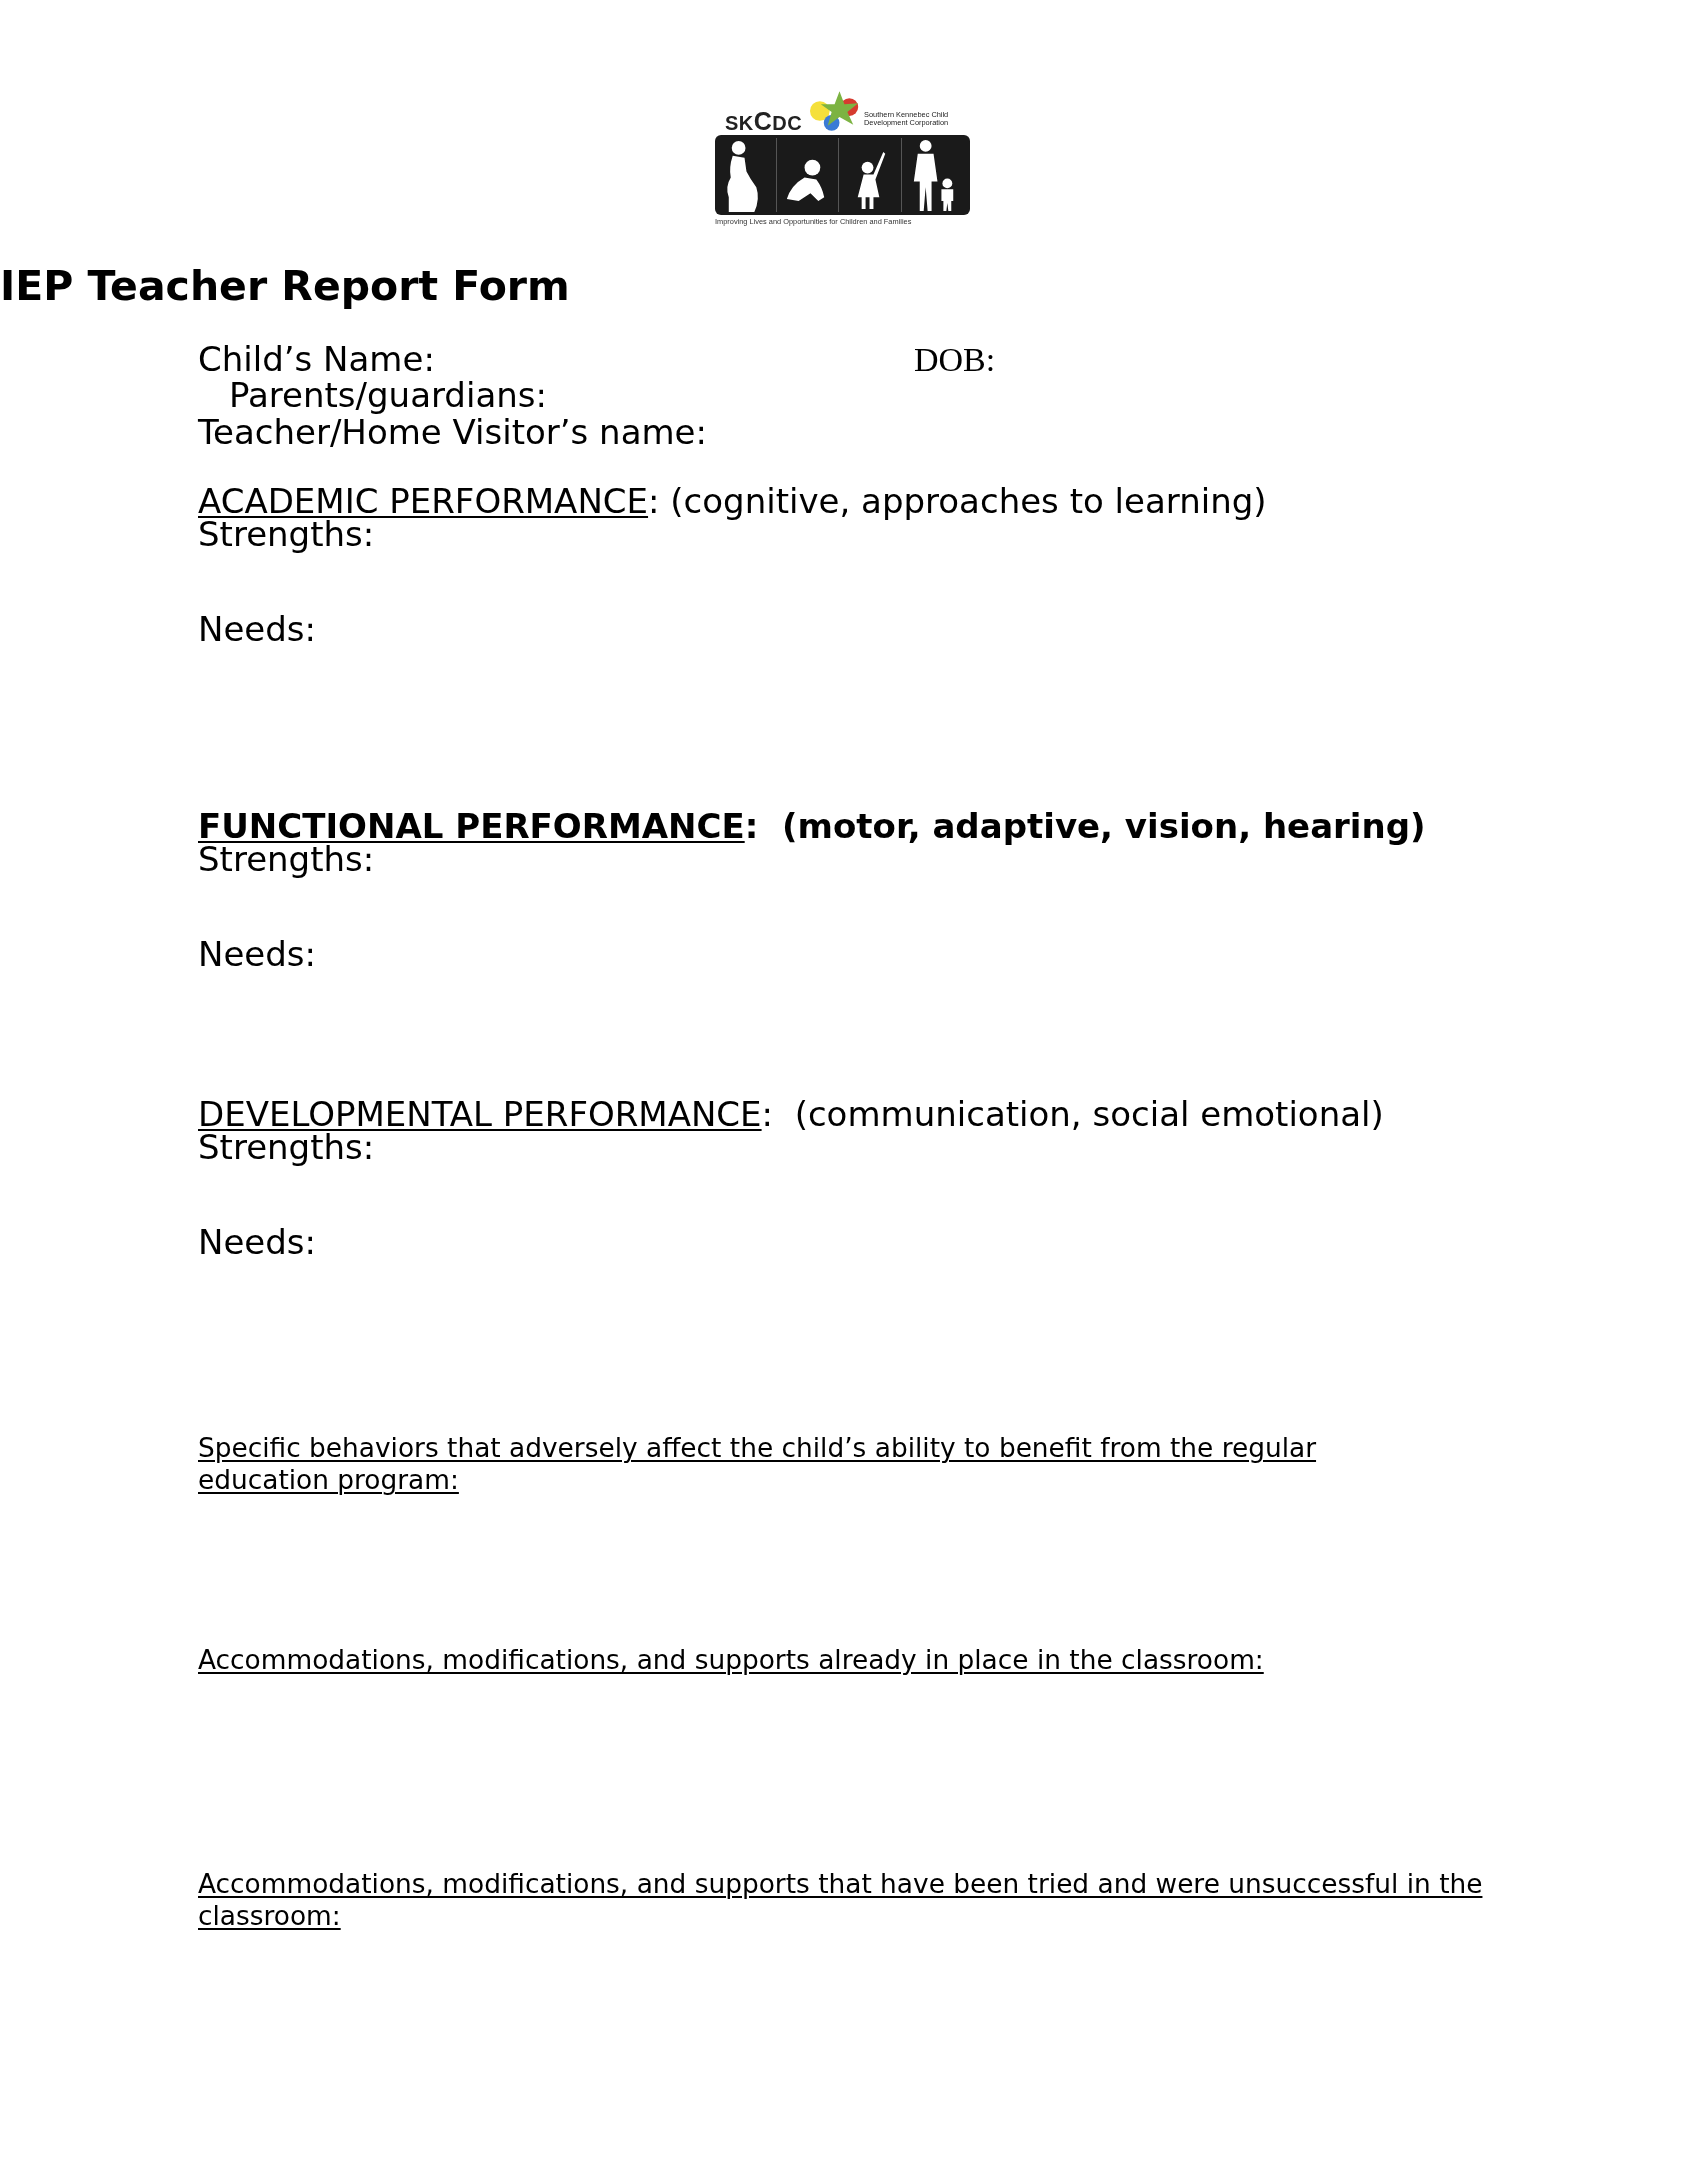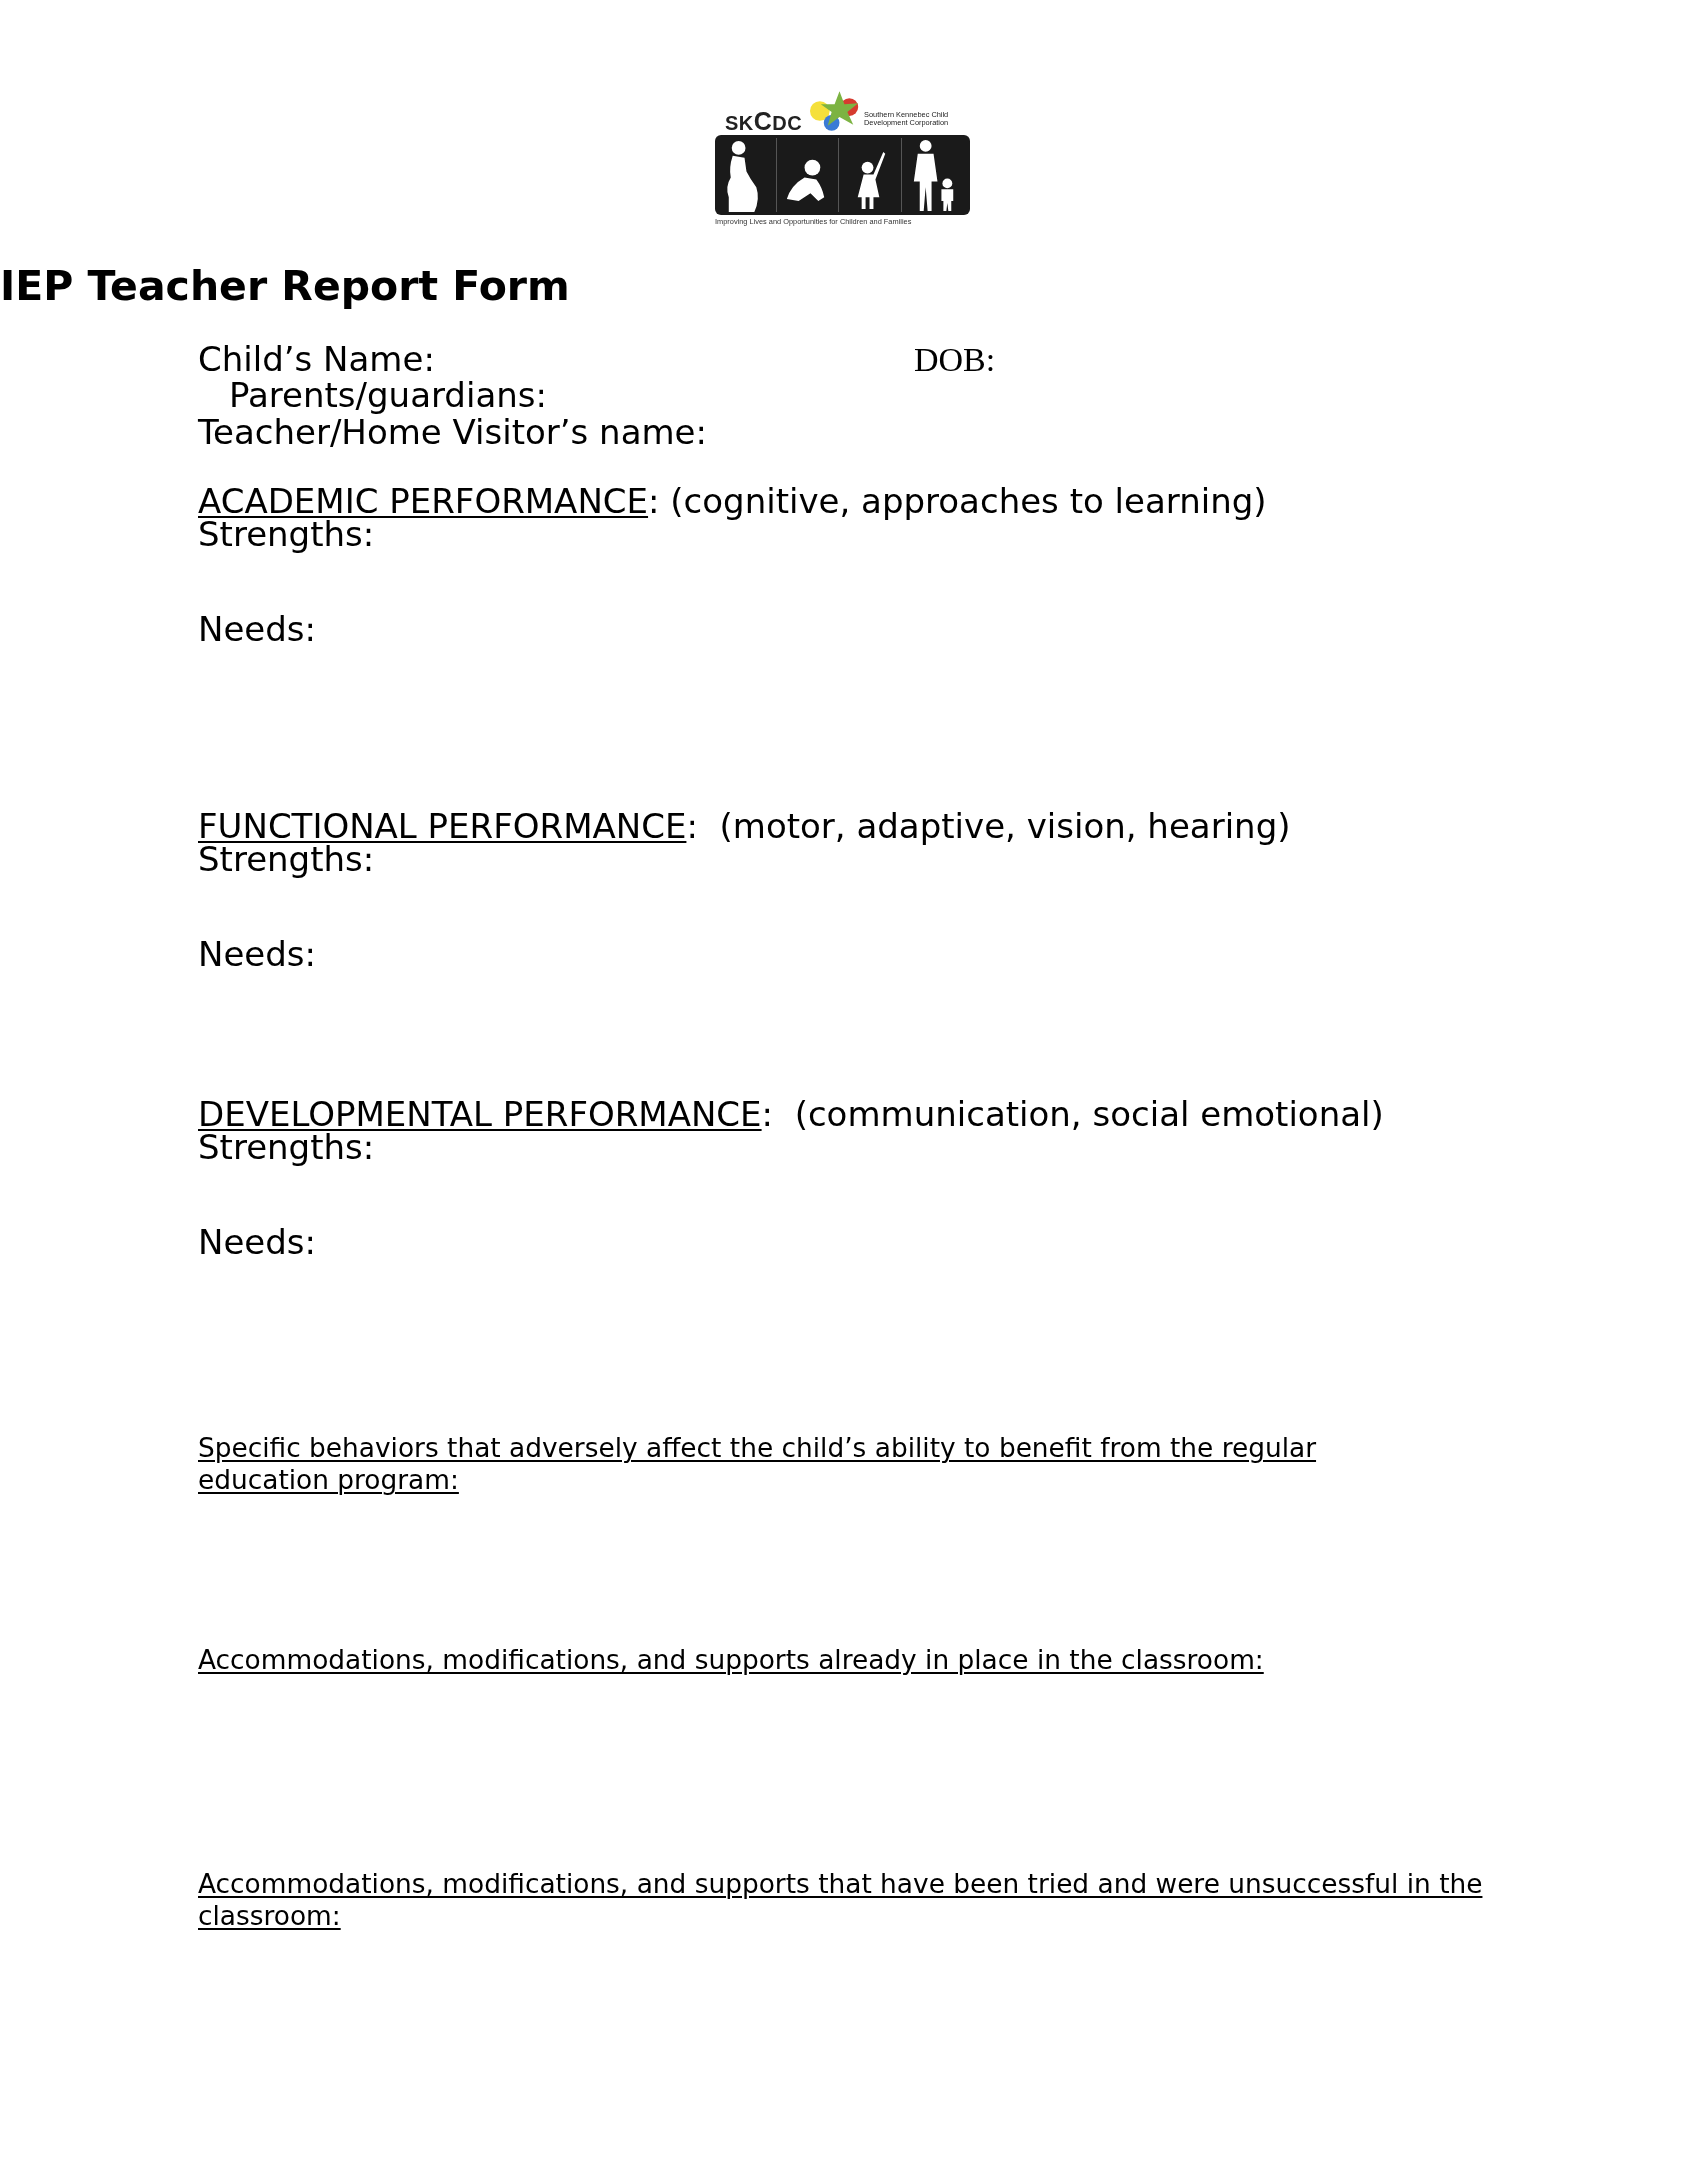--- a/index.html
+++ b/index.html
@@ -152,21 +152,21 @@
 
 <div class="line" style="top:343px;">Child’s Name:</div>
 <div class="line" style="top:343px;left:914px;font-family:Liberation Serif, serif;">DOB:</div>
 <div class="line" style="top:379px;margin-left:31px;">Parents/guardians:</div>
 <div class="line" style="top:416px;">Teacher/Home Visitor’s name:</div>
 
 <div class="line" style="top:485px;"><span class="u">ACADEMIC PERFORMANCE</span><span>: (cognitive, approaches to learning)</span></div>
 <div class="line" style="top:518px;">Strengths:</div>
 <div class="line" style="top:613px;">Needs:</div>
 
-<div class="line" style="top:810px;"><span class="u">FUNCTIONAL PERFORMANCE</span><span style="white-space:pre;">:  (motor, adaptive, vision, hearing)</span></div>
+<div class="line" style="top:810px;font-weight:bold;"><span class="u">FUNCTIONAL PERFORMANCE</span><span style="white-space:pre;">:  (motor, adaptive, vision, hearing)</span></div>
 <div class="line" style="top:843px;">Strengths:</div>
 <div class="line" style="top:938px;">Needs:</div>
 
 <div class="line" style="top:1098px;"><span class="u">DEVELOPMENTAL PERFORMANCE</span><span style="white-space:pre;">:  (communication, social emotional)</span></div>
 <div class="line" style="top:1131px;">Strengths:</div>
 <div class="line" style="top:1226px;">Needs:</div>
 
 <div class="wrap u" style="top:1388px;width:1188px;margin-top:44px;">Specific behaviors that adversely affect the child’s ability to benefit from the regular education program:</div>
 <div class="wrap u" style="top:1644px;">Accommodations, modifications, and supports already in place in the classroom:</div>
 <div class="wrap u" style="top:1868px;width:1297px;">Accommodations, modifications, and supports that have been tried and were unsuccessful in the classroom:</div>

